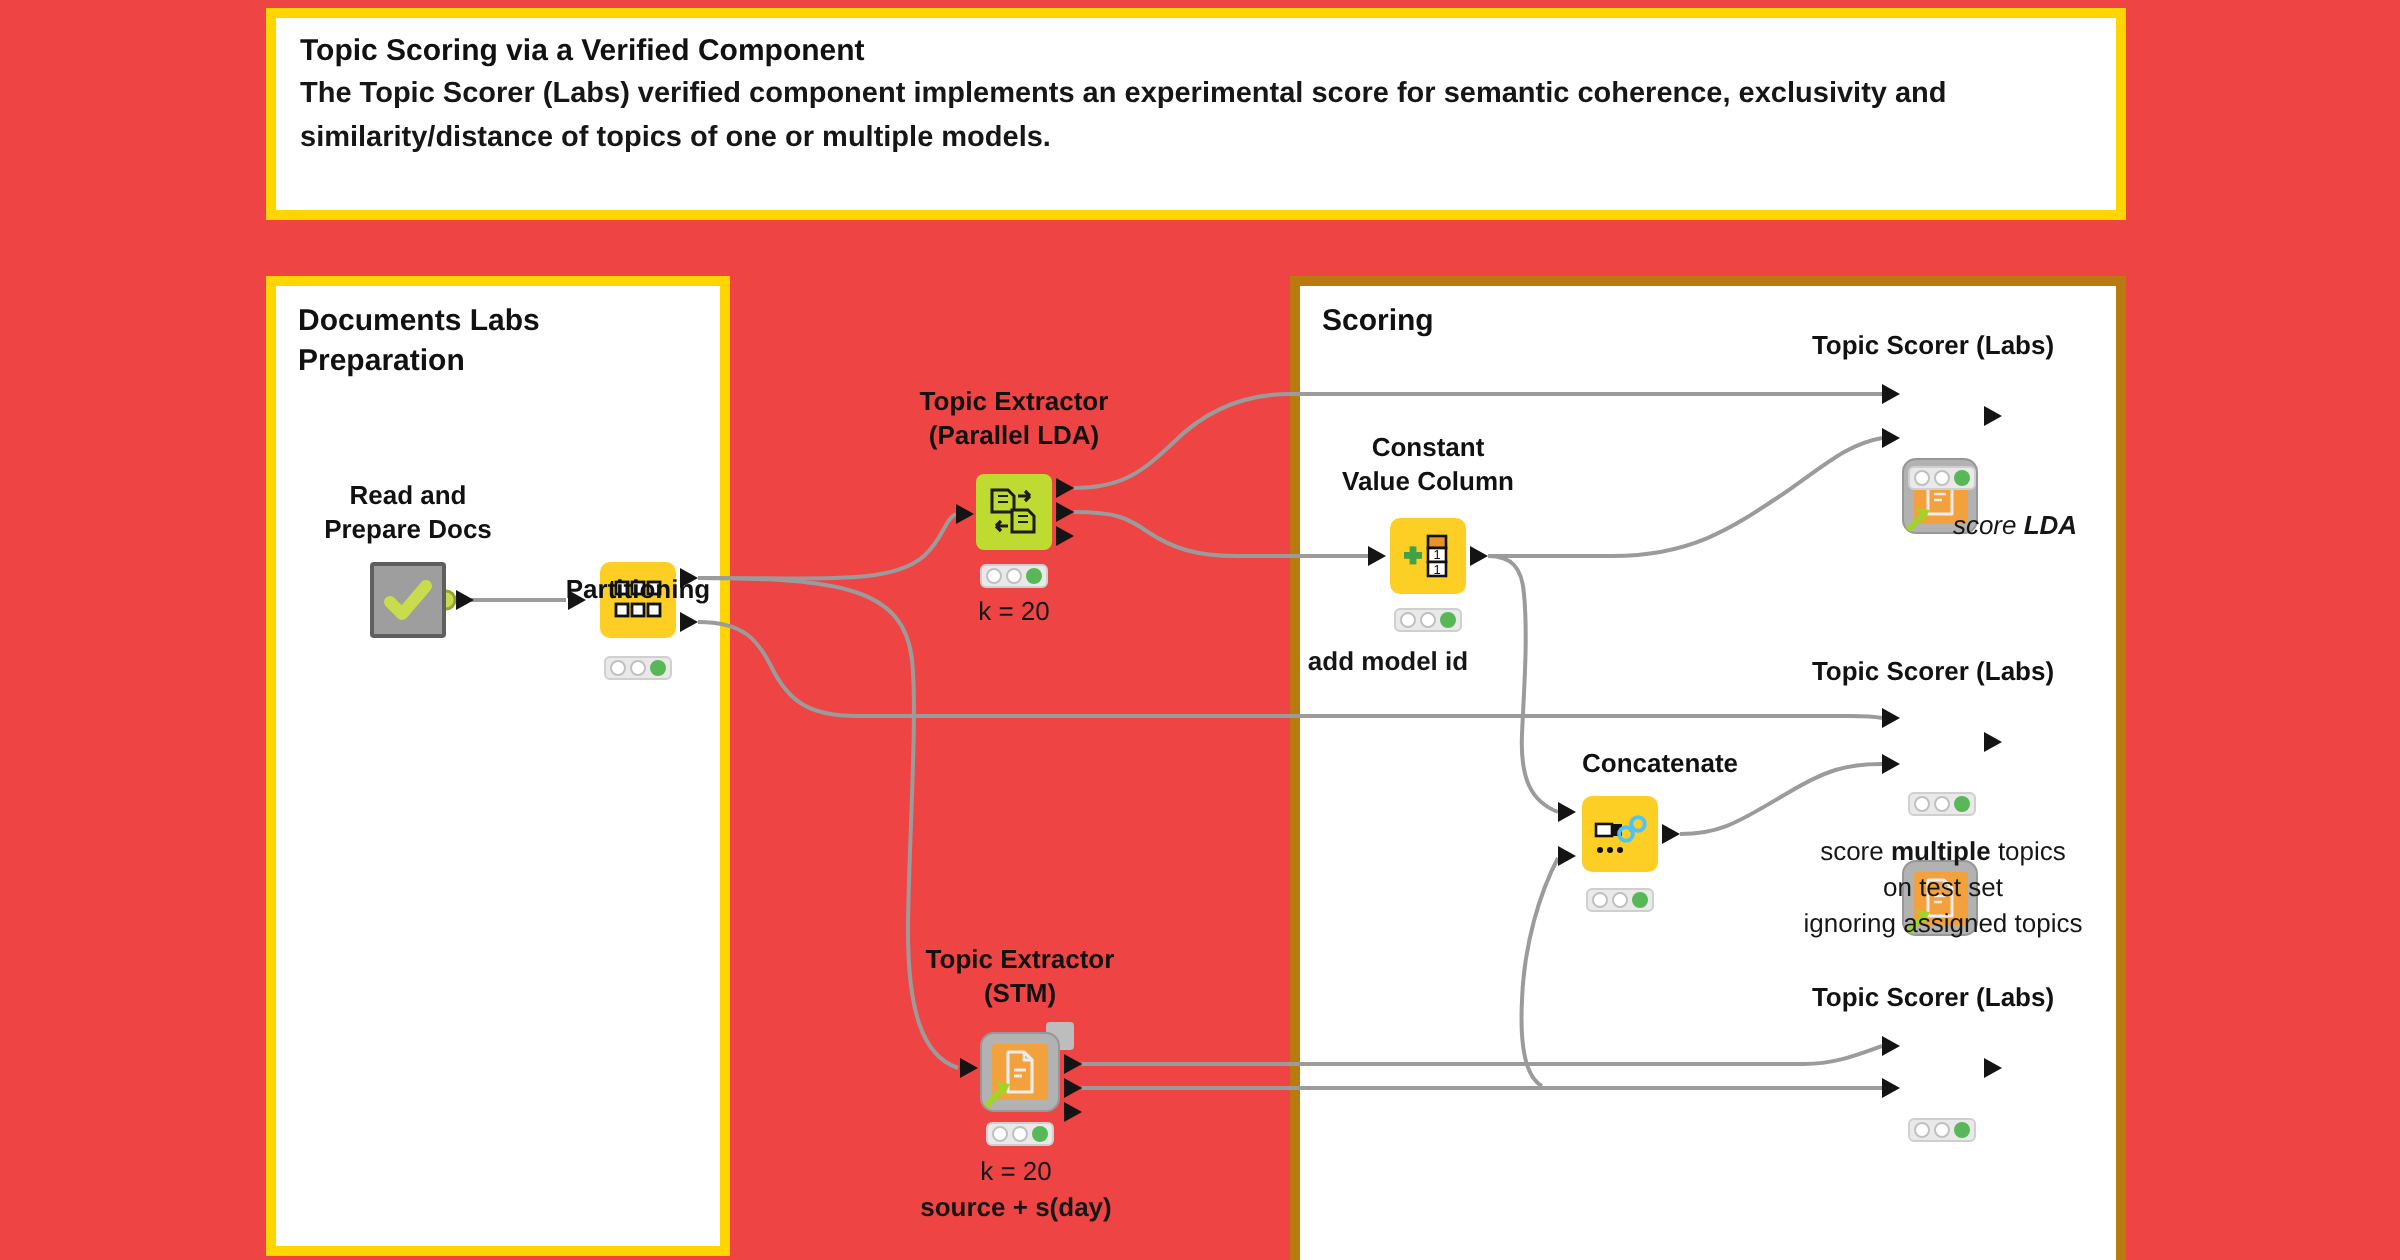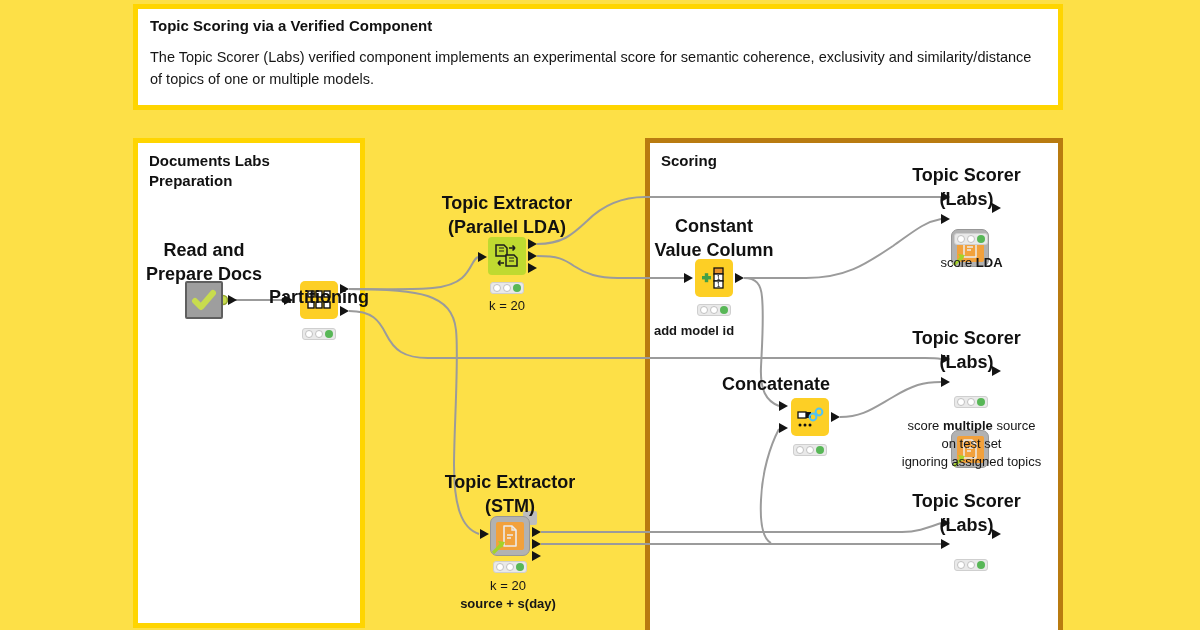--- a/index.html
+++ b/index.html
@@ -1,22 +1,22 @@
 <!DOCTYPE html>
 <html><head>
 <meta charset="utf-8">
 <style>
   html,body{margin:0;padding:0;background:#ffffff;}
-  .canvas{position:relative;width:1200px;height:630px;background:#fde047;
+  .canvas{position:relative;width:1200px;height:630px;background:#ef4444;
           font-family:"Liberation Sans",sans-serif;color:#111;overflow:hidden;}
   .box{position:absolute;box-sizing:border-box;background:#fff;}
   .box-title{font-size:15px;font-weight:bold;line-height:1.3;color:#111;}
   .annotation{left:133px;top:4px;width:930px;height:106px;border:5px solid #FFD500;}
   .annotation .inner{padding:7px 12px;}
-  .ann-body{font-size:14.5px;line-height:1.55;margin-top:10px;max-width:892px;color:#161616;}
+  .ann-body{font-size:14.5px;line-height:1.55;margin-top:0;max-width:892px;color:#161616;font-weight:bold;}
   .docs-box{left:133px;top:138px;width:232px;height:490px;border:5px solid #FFD500;}
   .training-box{left:389px;top:138px;width:236px;height:490px;border:5px solid #BDD831;}
   .scoring-box{left:645px;top:138px;width:418px;height:510px;border:5px solid #B97B10;}
   .box .pad{padding:8px 11px;}
   .docs-box .box-title{width:140px;}
 
   svg.layer{position:absolute;left:0;top:0;z-index:3;}
   .wire{stroke:#9B9B9B;stroke-width:2;fill:none;}
   .port{fill:#141414;}
 
@@ -32,21 +32,21 @@
               align-items:center;justify-content:center;position:relative;}
   .stm-tab{position:absolute;left:523px;top:511px;width:14px;height:14px;background:#BDBDBD;
            border-radius:2px;z-index:3;}
 
   .tlight{position:absolute;z-index:4;width:34px;height:12px;background:#E9E9E9;border:1px solid #CFCFCF;
           border-radius:3px;display:flex;align-items:center;justify-content:center;gap:2px;box-sizing:border-box;}
   .dot{width:8px;height:8px;border-radius:50%;box-sizing:border-box;}
   .dot.off{background:#FFFFFF;border:1px solid #C0C0C0;}
   .dot.on{background:#58B757;}
 
-  .nlabel{position:absolute;z-index:4;text-align:center;font-size:18px;font-weight:bold;
+  .nlabel{position:absolute;z-index:4;text-align:center;font-size:13px;font-weight:bold;
           line-height:1.32;color:#111;}
   .sublabel{position:absolute;z-index:4;text-align:center;font-size:13px;font-weight:normal;
             line-height:1.38;color:#161616;}
   .sublabel b{font-weight:bold;}
   .blk{display:block;}
 </style>
 </head>
 <body>
 
 <div class="canvas">
@@ -276,33 +276,33 @@
     <span class="blk">(Parallel LDA)</span>
   </div>
   <div class="nlabel" style="left:430px;top:471px;width:160px;">
     <span class="blk">Topic Extractor</span>
     <span class="blk">(STM)</span>
   </div>
   <div class="nlabel" style="left:654px;top:215px;width:120px;">
     <span class="blk">Constant</span>
     <span class="blk">Value Column</span>
   </div>
-  <div class="nlabel" style="left:716px;top:373px;width:120px;">Concatenate</div>
+  <div class="nlabel" style="left:770px;top:373px;width:120px;">Concatenate</div>
   <div class="nlabel" style="left:884px;top:164px;width:165px;">Topic Scorer (Labs)</div>
   <div class="nlabel" style="left:884px;top:327px;width:165px;">Topic Scorer (Labs)</div>
   <div class="nlabel" style="left:884px;top:490px;width:165px;">Topic Scorer (Labs)</div>
 
   <div class="sublabel" style="left:447px;top:297px;width:120px;">k = 20</div>
   <div class="sublabel" style="left:428px;top:577px;width:160px;">
     <span class="blk">k = 20</span>
     <b class="blk">source + s(day)</b>
   </div>
   <div class="sublabel" style="left:634px;top:322px;width:120px;font-weight:bold;">add model id</div>
-  <div class="sublabel" style="left:884px;top:254px;width:175px;">
+  <div class="sublabel" style="left:920px;top:254px;width:175px;font-style:italic;">
     <span>score </span><b>LDA</b>
   </div>
   <div class="sublabel" style="left:874px;top:417px;width:195px;">
-    <span class="blk"><span>score </span><b>multiple</b><span> source</span></span>
+    <span class="blk"><span>score </span><b>multiple</b><span> topics</span></span>
     <span class="blk">on test set</span>
     <span class="blk">ignoring assigned topics</span>
   </div>
 
 </div>
 
 </body></html>

